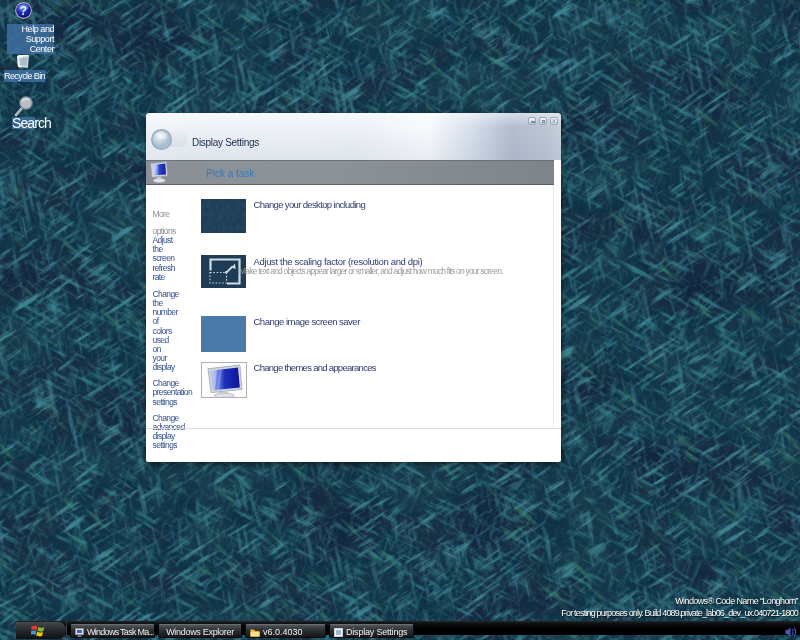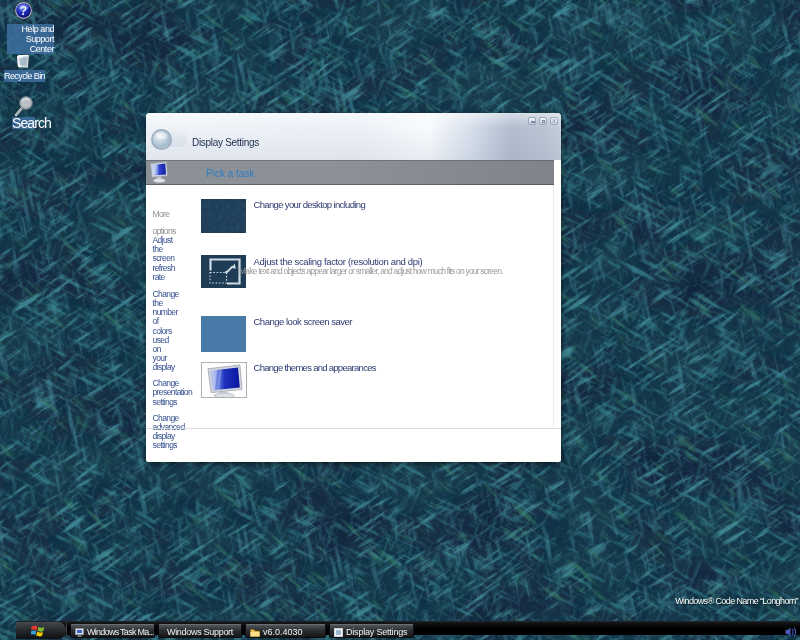--- a/index.html
+++ b/index.html
@@ -52,20 +52,21 @@
 <rect x="-300" y="-300" width="1500" height="1300" filter="url(#wpd)" opacity="0.9"></rect>
 <rect x="-300" y="-300" width="1500" height="1300" filter="url(#wpa)" transform="rotate(-33 400 320)" opacity="0.85"></rect>
 <rect x="-300" y="-300" width="1500" height="1300" filter="url(#wpb)" transform="rotate(28 400 320)" opacity="0.75"></rect>
 <rect x="-300" y="-300" width="1500" height="1300" filter="url(#wpc)" transform="rotate(78 400 320)" opacity="0.55"></rect>
 <rect x="-300" y="-300" width="1500" height="1300" filter="url(#wpb)" transform="rotate(-70 400 320)" opacity="0.4"></rect>
 <rect x="-300" y="-300" width="1500" height="1300" filter="url(#wpg)" transform="rotate(40 400 320)" opacity="0.5"></rect>
 </svg>
 
 <div class="abs" style="right:2px;top:594.5px;text-align:right;color:#fff;font-size:9px;line-height:12.5px;text-shadow:0.5px 0.5px 1px rgba(0,0,0,0.7)">
 <span style="letter-spacing:-0.6px">Windows® Code Name “Longhorn”</span><br>
+<span style="letter-spacing:-0.82px">For testing purposes only. Build 4089.private_lab06_dev_ux.040721-1800</span>
 </div>
 
 <svg class="abs" style="left:14px;top:1px" width="19" height="19">
   <defs>
     <radialGradient id="helpg" cx="40%" cy="32%" r="70%">
       <stop offset="0%" stop-color="#5a74e8"></stop>
           <stop offset="55%" stop-color="#1b2bb4"></stop>
           <stop offset="100%" stop-color="#0a1270"></stop>
     </radialGradient>
   </defs>
@@ -169,21 +170,21 @@
     <path d="M9.5 15.5 L9.5 4.5 L38.5 4.5 L38.5 28.5 L26 28.5" fill="none" stroke="#cfdbe3" stroke-width="2.2"></path>
     <rect x="9" y="17.5" width="16.5" height="10.5" fill="none" stroke="#cfdbe3" stroke-width="1.1" stroke-dasharray="1.6 1.7"></rect>
     <line x1="25.5" y1="17.5" x2="31.5" y2="11.5" stroke="#cfdbe3" stroke-width="1.8"></line>
     <path d="M33.8 8.8 L34.8 13.8 L29.8 12.8 Z" fill="#cfdbe3"></path>
     <path d="M24.4 19 L24.2 16 L27.4 16.1 Z" fill="#cfdbe3"></path>
   </svg>
   <div class="abs" style="left:107.5px;top:142.5px;font-size:9.5px;letter-spacing:-0.35px;color:#2e3a70">Adjust the scaling factor (resolution and dpi)</div>
   <div class="abs" style="left:93px;top:153px;font-size:8.5px;letter-spacing:-0.8px;color:#9a9a9a;white-space:nowrap">Make text and objects appear larger or smaller, and adjust how much fits on your screen.</div>
 
   <div class="abs" style="left:55px;top:203px;width:45px;height:36px;background:#4a7ba8"></div>
-  <div class="abs" style="left:107.5px;top:203px;font-size:9.5px;letter-spacing:-0.5px;color:#2e3a70">Change look screen saver</div>
+  <div class="abs" style="left:107.5px;top:203px;font-size:9.5px;letter-spacing:-0.5px;color:#2e3a70">Change image screen saver</div>
 
   <div class="abs" style="left:55px;top:248.5px;width:46px;height:36px;background:#fdfdfd;border:1px solid #b0b0b0"></div>
   <svg class="abs" style="left:56px;top:249.5px" width="44" height="34" viewBox="0 0 44 34">
     <defs>
           <linearGradient id="scr4" x1="0" y1="0" x2="1" y2="0">
       <stop offset="0%" stop-color="#b8c6f2"></stop>
             <stop offset="30%" stop-color="#5872dc"></stop>
             <stop offset="48%" stop-color="#1e32bc"></stop>
             <stop offset="100%" stop-color="#0a149c"></stop>
     </linearGradient>
@@ -213,21 +214,21 @@
     <path d="M6.2 7.6 L7.9 8.2 C9.3 8.7 10.6 8.7 12 8 L11.2 11.8 C9.8 12.6 8.5 12.6 7.1 12.1 L5.2 11.4 Z" fill="#f5c400"></path>
   </svg>
   <div class="abs" style="left:54px;top:3px;width:85px;height:14px;border-radius:2px;background:linear-gradient(#515459 0%,#2c2e32 45%,#141618 100%);border:1px solid #0a0b0c;border-top-color:#6a6d72;color:#f2f2f2;font-size:9px;letter-spacing:-0.72px;line-height:12px;overflow:hidden">
     <svg class="abs" style="left:4px;top:2.5px" width="9" height="9" viewBox="0 0 9 9">
           <rect x="0.5" y="0.5" width="8" height="6" fill="#dfe4ea" stroke="#8a9098" stroke-width="1"></rect>
           <rect x="2" y="2" width="5" height="3" fill="#3a62c8"></rect>
           <rect x="2.5" y="7.5" width="4" height="1" fill="#c8ced6"></rect>
         </svg>
     <span style="position:absolute;left:16px;top:1px;white-space:nowrap">Windows Task Ma...</span>
   </div>
-  <div class="abs" style="left:142px;top:3px;width:84px;height:14px;border-radius:2px;background:linear-gradient(#515459 0%,#2c2e32 45%,#141618 100%);border:1px solid #0a0b0c;border-top-color:#6a6d72;color:#f2f2f2;font-size:9px;line-height:12px;text-align:center"><span style="position:relative;top:1px;letter-spacing:-0.3px">Windows Support</span></div>
+  <div class="abs" style="left:142px;top:3px;width:84px;height:14px;border-radius:2px;background:linear-gradient(#515459 0%,#2c2e32 45%,#141618 100%);border:1px solid #0a0b0c;border-top-color:#6a6d72;color:#f2f2f2;font-size:9px;line-height:12px;text-align:center"><span style="position:relative;top:1px;letter-spacing:-0.3px">Windows Explorer</span></div>
   <div class="abs" style="left:229px;top:3px;width:81px;height:14px;border-radius:2px;background:linear-gradient(#515459 0%,#2c2e32 45%,#141618 100%);border:1px solid #0a0b0c;border-top-color:#6a6d72;color:#f2f2f2;font-size:9px;line-height:12px">
     <svg class="abs" style="left:4px;top:2.5px" width="10" height="9" viewBox="0 0 10 9">
           <path d="M0.5 1.5 L4 1.5 L5 3 L9.5 3 L9.5 8.5 L0.5 8.5 Z" fill="#f0c34c" stroke="#8f6f1f" stroke-width="0.7"></path>
           <path d="M0.5 4 L9.5 4 L9.5 8.5 L0.5 8.5 Z" fill="#ffe08a"></path>
         </svg>
     <span style="position:absolute;left:17px;top:1px;white-space:nowrap">v6.0.4030</span>
   </div>
   <div class="abs" style="left:313px;top:3px;width:85px;height:14px;border-radius:2px;background:linear-gradient(#515459 0%,#2c2e32 45%,#141618 100%);border:1px solid #0a0b0c;border-top-color:#6a6d72;color:#f2f2f2;font-size:9px;letter-spacing:-0.2px;line-height:12px">
     <svg class="abs" style="left:4px;top:2.5px" width="9" height="9" viewBox="0 0 9 9">
           <rect x="0.5" y="0.5" width="8" height="8" fill="#f4f6f8" stroke="#c8cdd4" stroke-width="1"></rect>

